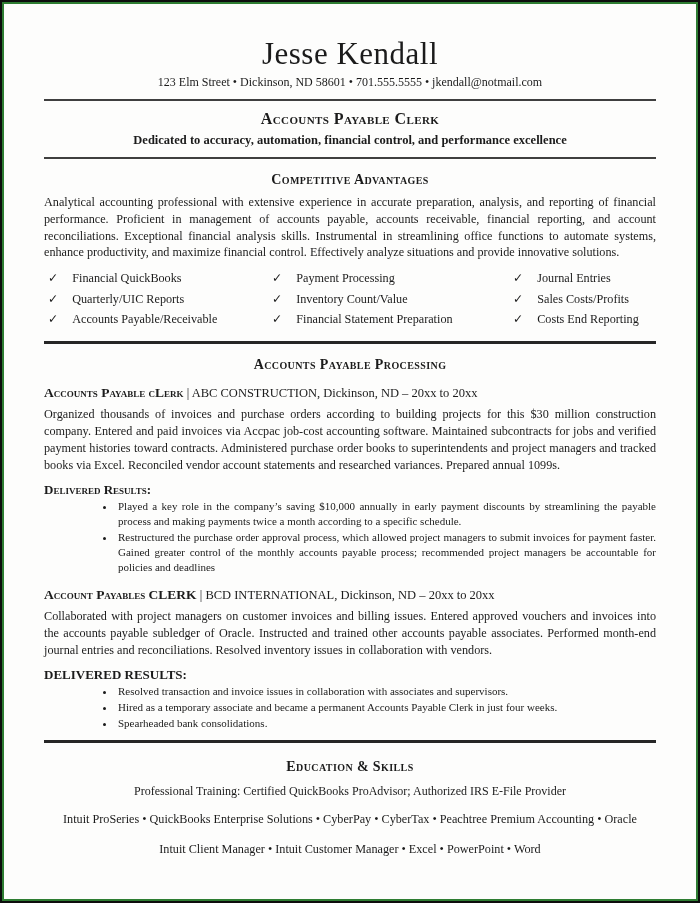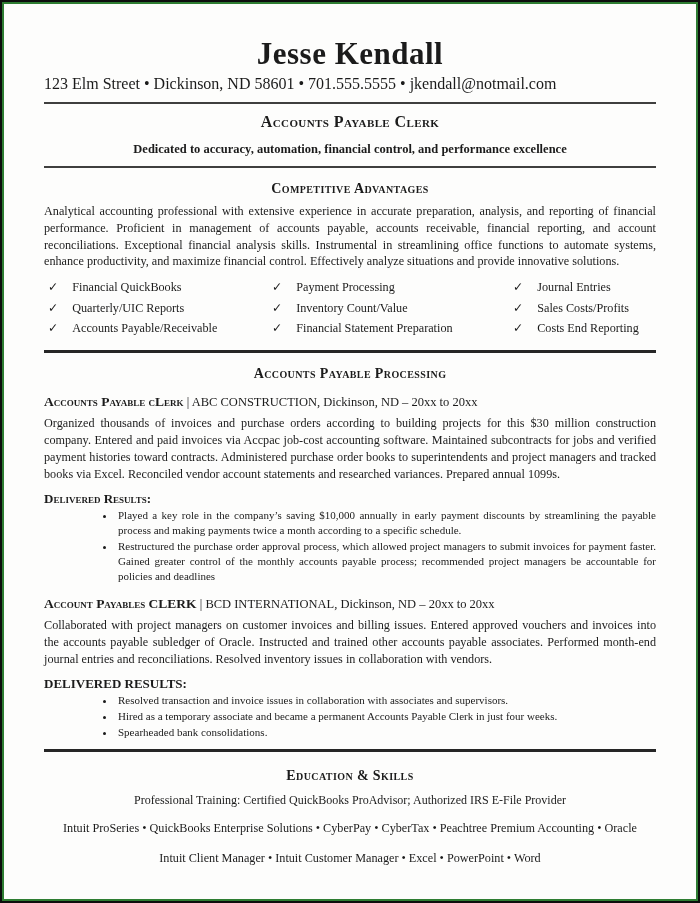--- a/index.html
+++ b/index.html
@@ -17,28 +17,28 @@
     width: 100%;
     height: 100%;
     border: 2px solid #2e7d32;
     padding: 28px 40px 0 40px;
     font-family: "Liberation Serif", serif;
     color: #1b1b1b;
   }
 
   .name {
     font-size: 31px;
-    font-weight: bold;
+    font-weight: normal;
     text-align: center;
     margin: 4px 0 3px 0;
     letter-spacing: 0.5px;
   }
   .contact {
-    font-size: 16px;
-    text-align: left;
+    font-size: 12px;
+    text-align: center;
     margin: 0 0 9px 0;
   }
   .rule {
     border: none;
     border-top: 2px solid #3f3f3f;
     margin: 0;
   }
   .rule-strong {
     border: none;
     border-top: 3px solid #262626;
@@ -49,21 +49,21 @@
     font-weight: bold;
     font-size: 16px;
     text-align: center;
     margin: 9px 0 0 0;
     letter-spacing: 0.4px;
   }
   .tagline {
     font-weight: bold;
     font-size: 12.5px;
     text-align: center;
-    margin: 11px 0 9px 0;
+    margin: 5px 0 9px 0;
   }
   .section-heading {
     font-variant: small-caps;
     font-weight: bold;
     font-size: 14px;
     text-align: center;
     letter-spacing: 0.4px;
     margin: 13px 0 6px 0;
   }
   .section-heading.large { font-size: 14px; }

